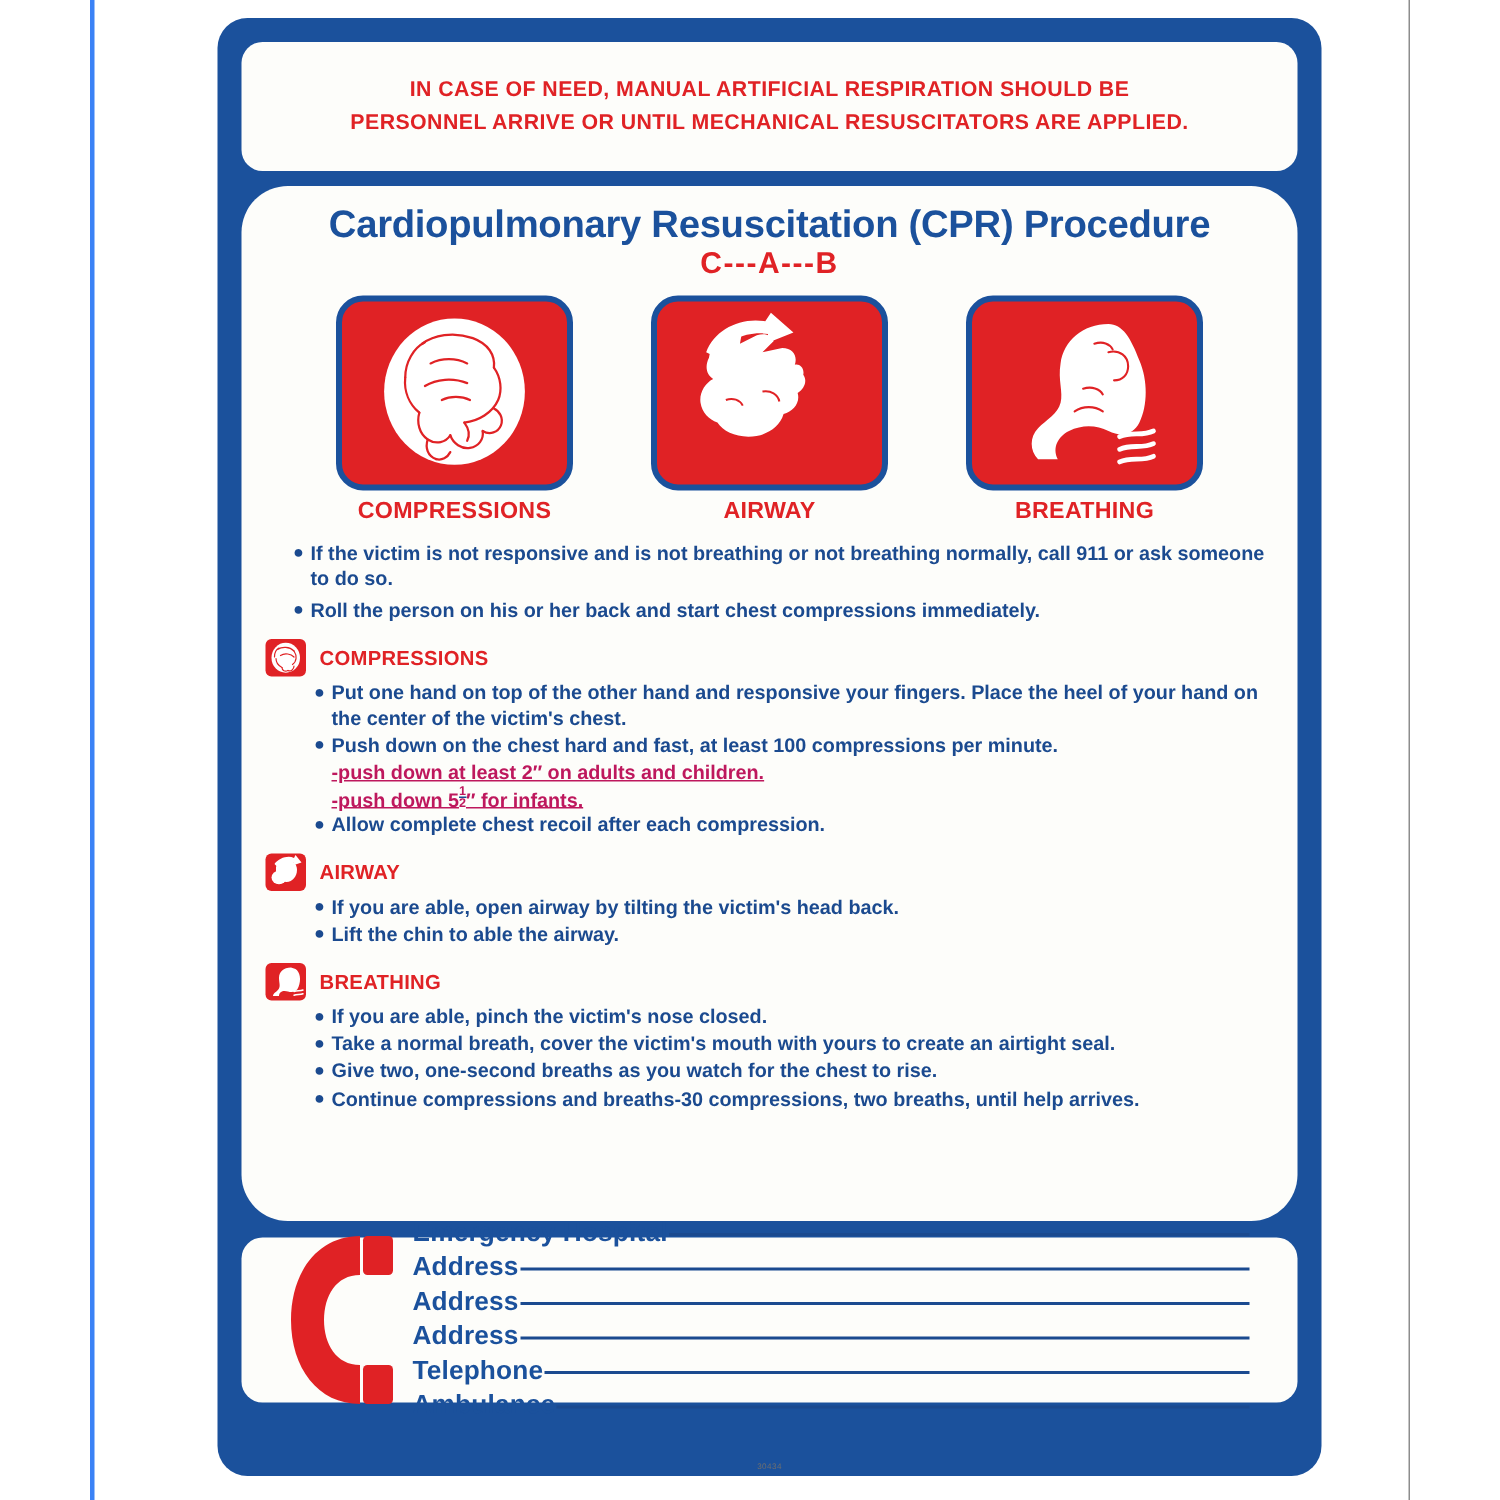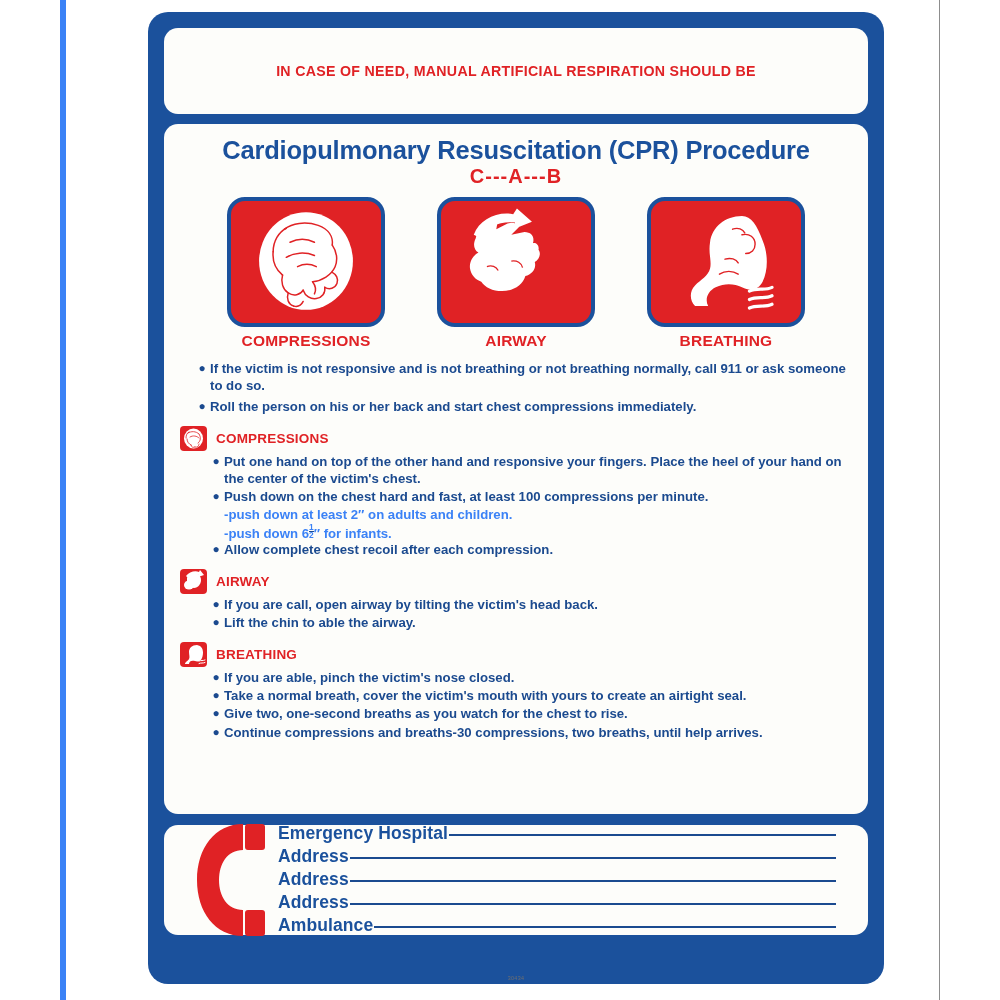--- a/index.html
+++ b/index.html
@@ -12,21 +12,21 @@
     overflow: hidden;
   }
 
   
   .poster-outer {
     position: absolute;
     left: 60px;
     top: 0px;
     width: 880px;
     height: 1000px;
-    border-left: 6px solid #3b82f6;
+    border-left: 3px solid #3b82f6;
     border-right: 1px solid #8d8d8d;
     background: #ffffff;
   }
 
   
   .blue-frame {
     position: absolute;
     left: 82px;
     top: 12px;
     width: 736px;
@@ -57,20 +57,21 @@
     text-align: center;
     letter-spacing: 0.3px;
   }
   .warn-text div { white-space: nowrap; }
 
   
   .main-panel {
     margin-top: 10px;
     height: 690px;
     padding: 10px 16px 8px 16px;
+    border-radius: 31px;
   }
 
   .title {
     color: #1B519C;
     font-size: 25.5px;
     font-weight: bold;
     text-align: center;
     letter-spacing: -0.2px;
     margin-top: 2px;
   }
@@ -151,25 +152,26 @@
   }
   .sec-ico svg { display: block; width: 100%; height: 100%; }
   .sec-title {
     color: #E02225;
     font-size: 13.5px;
     font-weight: bold;
     letter-spacing: 0.2px;
   }
   .sec-bullets { padding-left: 28px; padding-right: 4px; }
   .sub {
-    color: #3b82f6;
+    color: #be185d;
     font-size: 13.2px;
     font-weight: bold;
     line-height: 1.30;
     padding-left: 16px;
+    text-decoration: underline;
   }
   .frac {
     display: inline-block;
     font-size: 8.4px;
     line-height: 0.92;
     text-align: center;
     vertical-align: -1px;
     margin: 0 0px 0 0px;
   }
   .frac .num { display: block; }
@@ -219,20 +221,21 @@
 </style>
 </head>
 <body>
 
 <div class="poster-outer">
   <div class="blue-frame">
 
     <div class="panel warn-panel">
       <div class="warn-text">
         <div>IN CASE OF NEED, MANUAL ARTIFICIAL RESPIRATION SHOULD BE</div>
+        <div>PERSONNEL ARRIVE OR UNTIL MECHANICAL RESUSCITATORS ARE APPLIED.</div>
       </div>
     </div>
 
     <div class="panel main-panel">
 
       <div class="title">Cardiopulmonary Resuscitation (CPR) Procedure</div>
       <div class="cab">C---A---B</div>
 
       <div class="icon-row">
 
@@ -338,21 +341,21 @@
         <div class="sec-bullets">
           <div class="bullet">
             <span class="dot">●</span>
             <span class="btxt">Put one hand on top of the other hand and responsive your fingers. Place the heel of your hand on the center of the victim's chest.</span>
           </div>
           <div class="bullet">
             <span class="dot">●</span>
             <span class="btxt">Push down on the chest hard and fast, at least 100 compressions per minute.</span>
           </div>
           <div class="sub">-push down at least 2″ on adults and children.</div>
-          <div class="sub"><span>-push down 6</span><span class="frac"><span class="num">1</span><span class="den">2</span></span><span>″ for infants.</span></div>
+          <div class="sub"><span>-push down 5</span><span class="frac"><span class="num">1</span><span class="den">2</span></span><span>″ for infants.</span></div>
           <div class="bullet">
             <span class="dot">●</span>
             <span class="btxt">Allow complete chest recoil after each compression.</span>
           </div>
         </div>
       </div>
 
       <div class="section">
         <div class="sec-head">
           <span class="sec-ico">
@@ -362,21 +365,21 @@
                 <ellipse cx="9" cy="16" rx="5" ry="4.5"></ellipse>
               </g>
               <path d="M6 7 C9 3 15 1 19 3 L20 1 L24 6 L18 8 L19 6 C15 5 10 6 8 9 Z" fill="#ffffff"></path>
             </svg>
           </span>
           <span class="sec-title">AIRWAY</span>
         </div>
         <div class="sec-bullets">
           <div class="bullet">
             <span class="dot">●</span>
-            <span class="btxt">If you are call, open airway by tilting the victim's head back.</span>
+            <span class="btxt">If you are able, open airway by tilting the victim's head back.</span>
           </div>
           <div class="bullet">
             <span class="dot">●</span>
             <span class="btxt">Lift the chin to able the airway.</span>
           </div>
         </div>
       </div>
 
       <div class="section">
         <div class="sec-head">
@@ -433,20 +436,24 @@
         </div>
         <div class="form-row">
           <span class="form-label">Address</span>
           <span class="form-rule"></span>
         </div>
         <div class="form-row">
           <span class="form-label">Address</span>
           <span class="form-rule"></span>
         </div>
         <div class="form-row">
+          <span class="form-label">Telephone</span>
+          <span class="form-rule"></span>
+        </div>
+        <div class="form-row">
           <span class="form-label">Ambulance</span>
           <span class="form-rule"></span>
         </div>
       </div>
     </div>
 
     <div class="code">30434</div>
 
   </div>
 </div>

